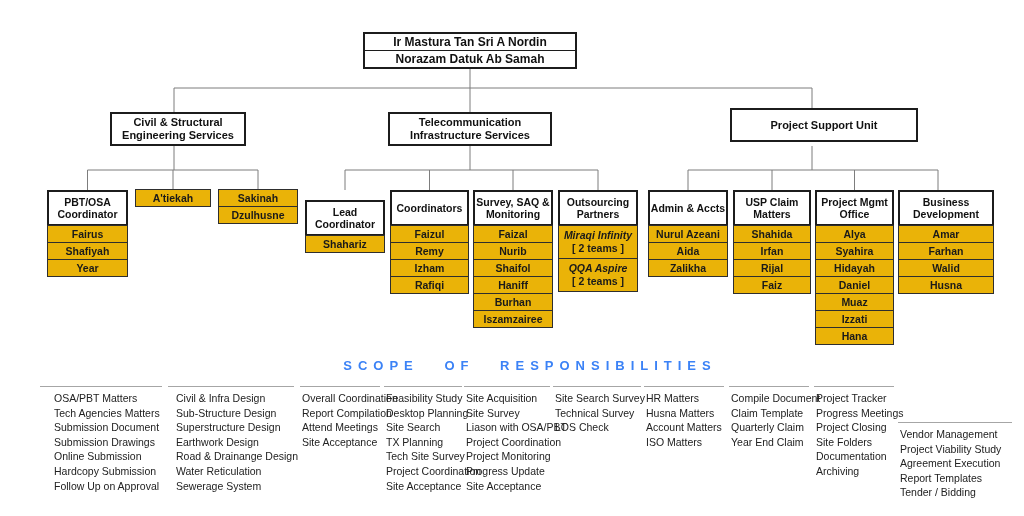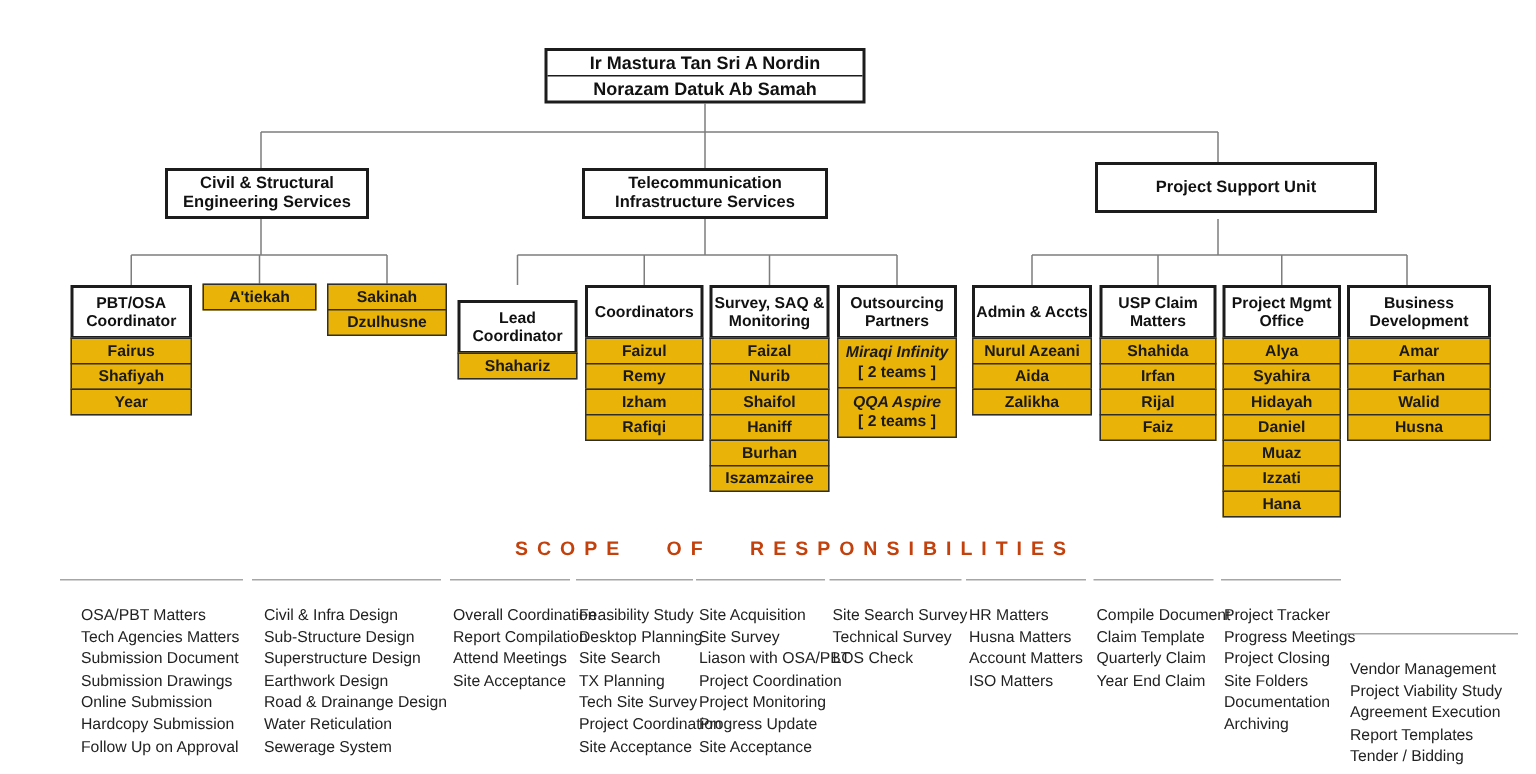--- a/index.html
+++ b/index.html
@@ -29,25 +29,25 @@
     box-sizing:border-box;border:1px solid #2e2e2e;margin-top:-1px;background:#eab308;
     display:flex;flex-direction:column;justify-content:center;
     text-align:center;font-weight:bold;font-size:10.5px;line-height:13px;color:#1a1a1a;
   }
   .member.h1{height:18px;}
   .member.h2{height:34px;}
   .member .it{font-style:italic;}
   
   .scope-title{
     position:absolute;top:358px;left:260px;width:540px;text-align:center;
-    font-weight:bold;font-size:13px;color:#c2410c;letter-spacing:6px;word-spacing:16px;white-space:nowrap;
+    font-weight:bold;font-size:13px;color:#3b82f6;letter-spacing:6px;word-spacing:16px;white-space:nowrap;
   }
   .scope-col{
     position:absolute;top:386px;box-sizing:border-box;border-top:1px solid #a6a6a6;
-    padding-top:16px;font-size:10.5px;line-height:14.6px;color:#222;
+    padding-top:4px;font-size:10.5px;line-height:14.6px;color:#222;
   }
   .scope-col div{white-space:nowrap;}
 </style>
 </head>
 <body>
 
 <div class="canvas">
 
   <svg class="connectors" width="1024" height="516">
       <path d="M 470 69 V 88 M 174 88 H 812 M 174 88 V 112 M 470 88 V 112 M 812 88 V 112 M 174 146 V 170 M 87.5 170 H 258 M 87.5 170 V 190 M 173 170 V 190 M 258 170 V 190 M 470 146 V 170 M 345 170 H 598 M 345 170 V 190 M 429.5 170 V 190 M 513 170 V 190 M 598 170 V 190 M 812 146 V 170 M 688 170 H 938 M 688 170 V 190 M 772 170 V 190 M 854.5 170 V 190 M 938 170 V 190 " fill="none" stroke="#7d7d7d" stroke-width="1"></path>

